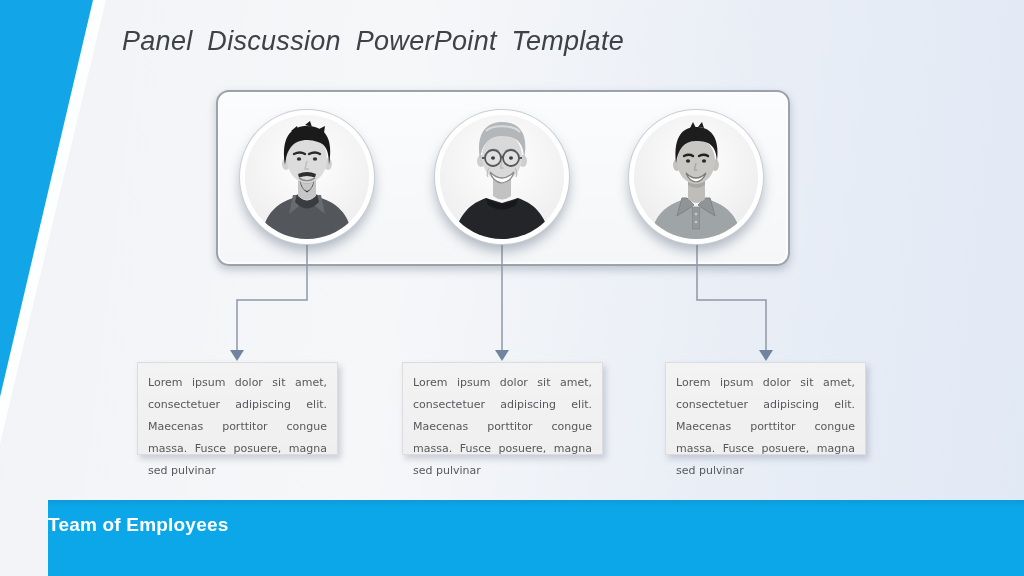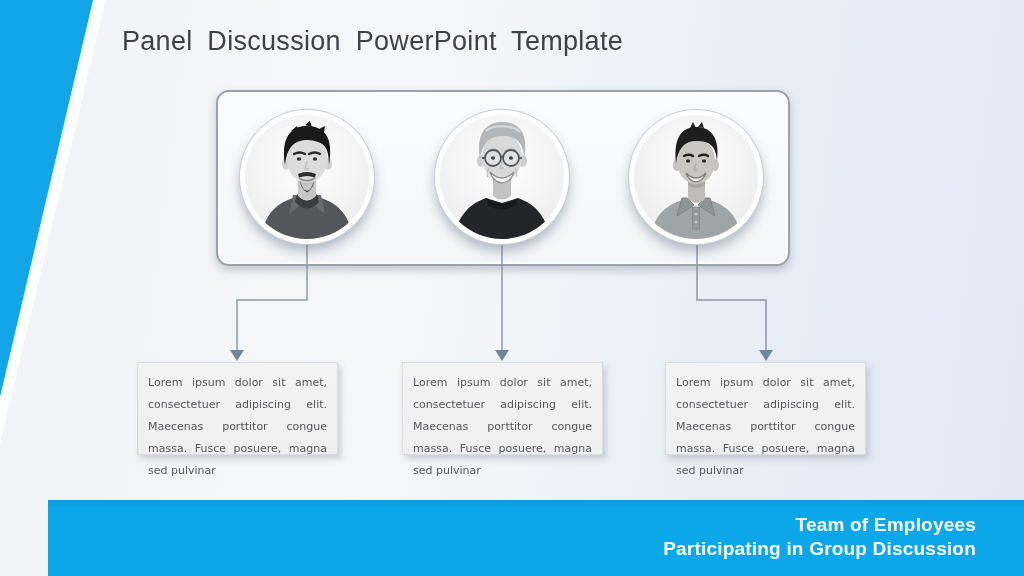--- a/index.html
+++ b/index.html
@@ -6,21 +6,21 @@
   body{width:1024px;height:576px;position:relative;overflow:hidden;
        font-family:"Liberation Sans",sans-serif;
        background:linear-gradient(97deg,#f1f3f6 0%,#f6f7f9 38%,#e9eef6 70%,#e1e9f5 100%);}
   .slide{position:absolute;inset:0;}
 
   
   .corner-svg{position:absolute;left:0;top:0;z-index:1;}
 
   
   .slide-title{position:absolute;left:122px;top:26px;z-index:2;
-       font-size:27px;color:#3e4247;word-spacing:7px;letter-spacing:.3px;}
+       font-size:27px;color:#3e4247;word-spacing:7px;letter-spacing:.3px;font-style:italic;}
 
   
   .panel{position:absolute;left:216px;top:90px;width:570px;height:172px;z-index:2;
        border:2px solid #9aa2ab;border-radius:13px;
        background:linear-gradient(180deg,#fbfcfd 0%,#f4f6f8 100%);
        box-shadow:inset 0 0 0 2px #fdfdfe,0 4px 8px rgba(108,120,140,.38);}
 
   
   .connectors{position:absolute;left:0;top:0;z-index:3;pointer-events:none;}
 
@@ -38,21 +38,21 @@
        border:1px solid #dbdcde;
        box-shadow:3px 4px 6px rgba(118,128,146,.32);
        padding:9px 10px;
        font-family:"DejaVu Sans",sans-serif;font-size:11px;line-height:22px;
        color:#57585a;text-align:justify;}
   .callout.c1{left:137px;} .callout.c2{left:402px;} .callout.c3{left:665px;}
 
   
   .footer{position:absolute;left:48px;right:0;top:500px;height:76px;z-index:2;
        background:linear-gradient(180deg,#0d9bdb 0%,#0ba7e9 10%,#0ba7e9 100%);}
-  .footer-text{position:absolute;left:0;right:48px;top:13px;text-align:right;
+  .footer-text{position:absolute;left:0;right:48px;top:13px;text-align:left;
        color:#ffffff;font-weight:bold;font-size:19px;line-height:24px;letter-spacing:.2px;}
 </style>
 </head>
 <body>
 
 <div class="slide">
 
   <svg class="corner-svg" width="130" height="460" viewBox="0 0 130 460">
     <polygon points="0,0 106,0 0,444" fill="#ffffff" opacity="0.85"></polygon>
     <polygon points="0,0 93,0 0,397" fill="#12a6e8"></polygon>
@@ -174,17 +174,16 @@
     </div>
   </div>
 
   <div class="callout c1">Lorem ipsum dolor sit amet, consectetuer adipiscing elit. Maecenas porttitor congue massa. Fusce posuere, magna sed pulvinar</div>
   <div class="callout c2">Lorem ipsum dolor sit amet, consectetuer adipiscing elit. Maecenas porttitor congue massa. Fusce posuere, magna sed pulvinar</div>
   <div class="callout c3">Lorem ipsum dolor sit amet, consectetuer adipiscing elit. Maecenas porttitor congue massa. Fusce posuere, magna sed pulvinar</div>
 
   <div class="footer">
     <div class="footer-text">
       <div>Team of Employees</div>
-      <div>Participating in Group Discussion</div>
     </div>
   </div>
 
 </div>
 
 </body></html>

